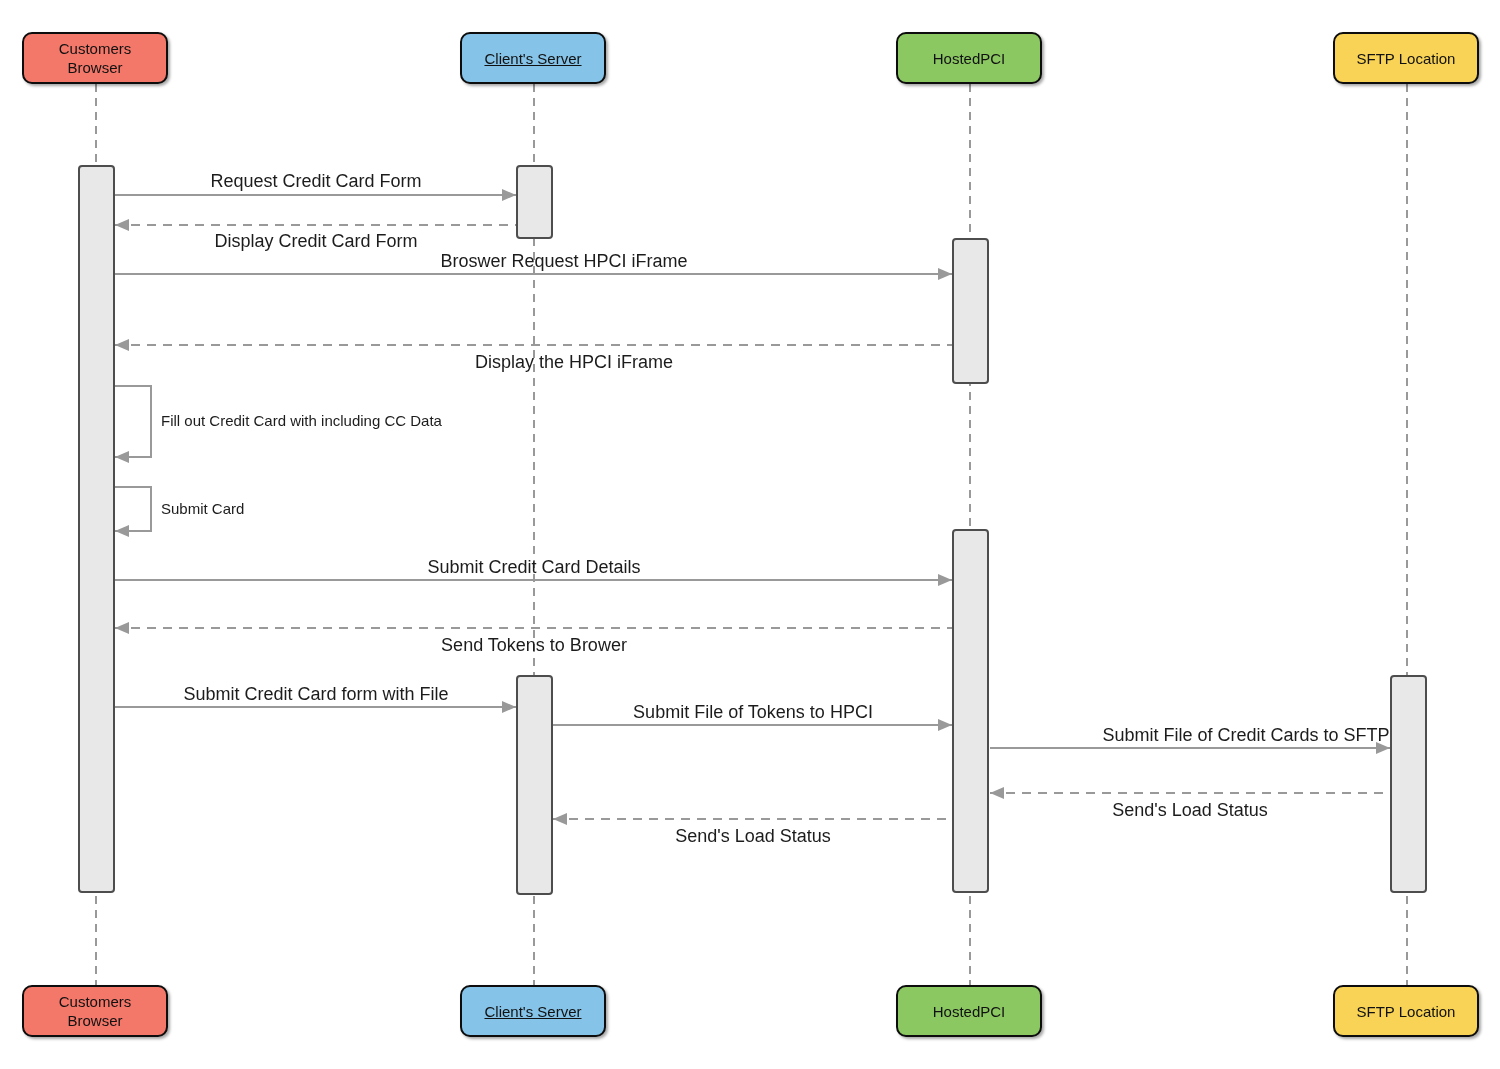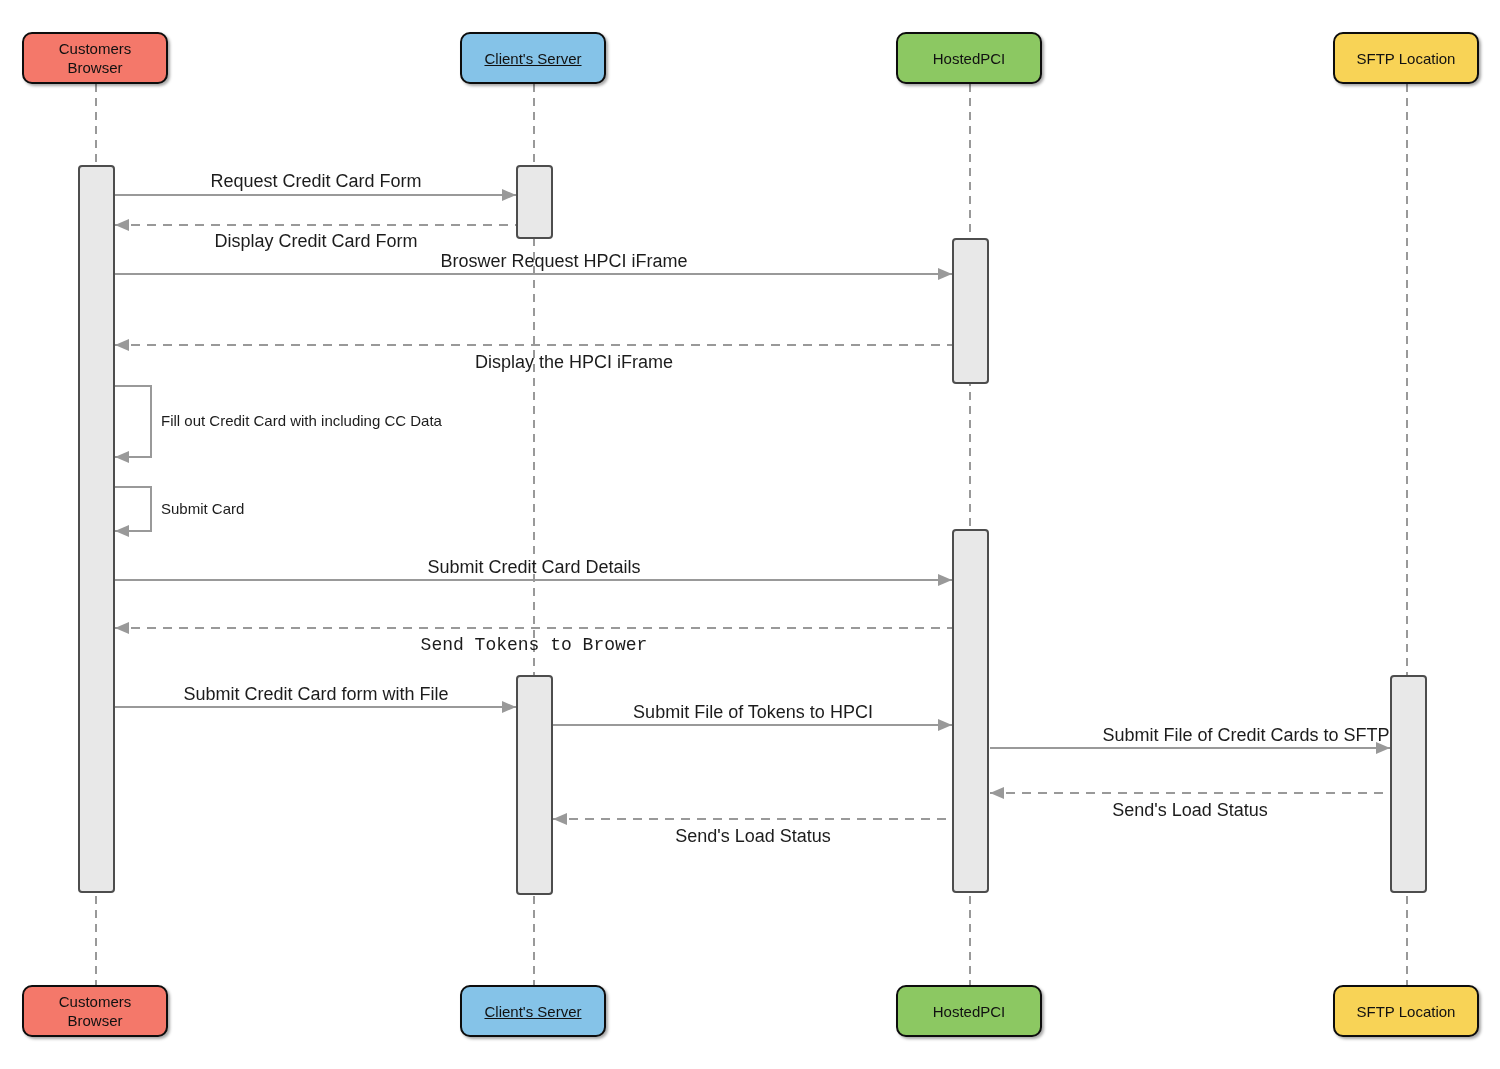--- a/index.html
+++ b/index.html
@@ -93,21 +93,21 @@
   <div class="loop" style="left:115px;top:486px;width:37px;height:46px;"></div>
   <div class="ah ah-l" style="left:115px;top:525px;"></div>
   <div class="slabel" style="left:161px;top:500px;">Submit Card</div>
 
   <div class="ln ln-s" style="left:115px;top:579px;width:837px;"></div>
   <div class="ah ah-r" style="left:938px;top:574px;"></div>
   <div class="mlabel" style="left:534px;top:557px;">Submit Credit Card Details</div>
 
   <div class="ln ln-d" style="left:115px;top:627px;width:837px;"></div>
   <div class="ah ah-l" style="left:115px;top:622px;"></div>
-  <div class="mlabel" style="left:534px;top:635px;font-family:Liberation Mono, monospace;">Send Tokens to Brower</div>
+  <div class="mlabel" style="left:534px;top:635px;">Send Tokens to Brower</div>
 
   <div class="ln ln-s" style="left:115px;top:706px;width:401px;"></div>
   <div class="ah ah-r" style="left:502px;top:701px;"></div>
   <div class="mlabel" style="left:316px;top:684px;">Submit Credit Card form with File</div>
 
   <div class="ln ln-s" style="left:553px;top:724px;width:399px;"></div>
   <div class="ah ah-r" style="left:938px;top:719px;"></div>
   <div class="mlabel" style="left:753px;top:702px;">Submit File of Tokens to HPCI</div>
 
   <div class="ln ln-s" style="left:990px;top:747px;width:400px;"></div>

